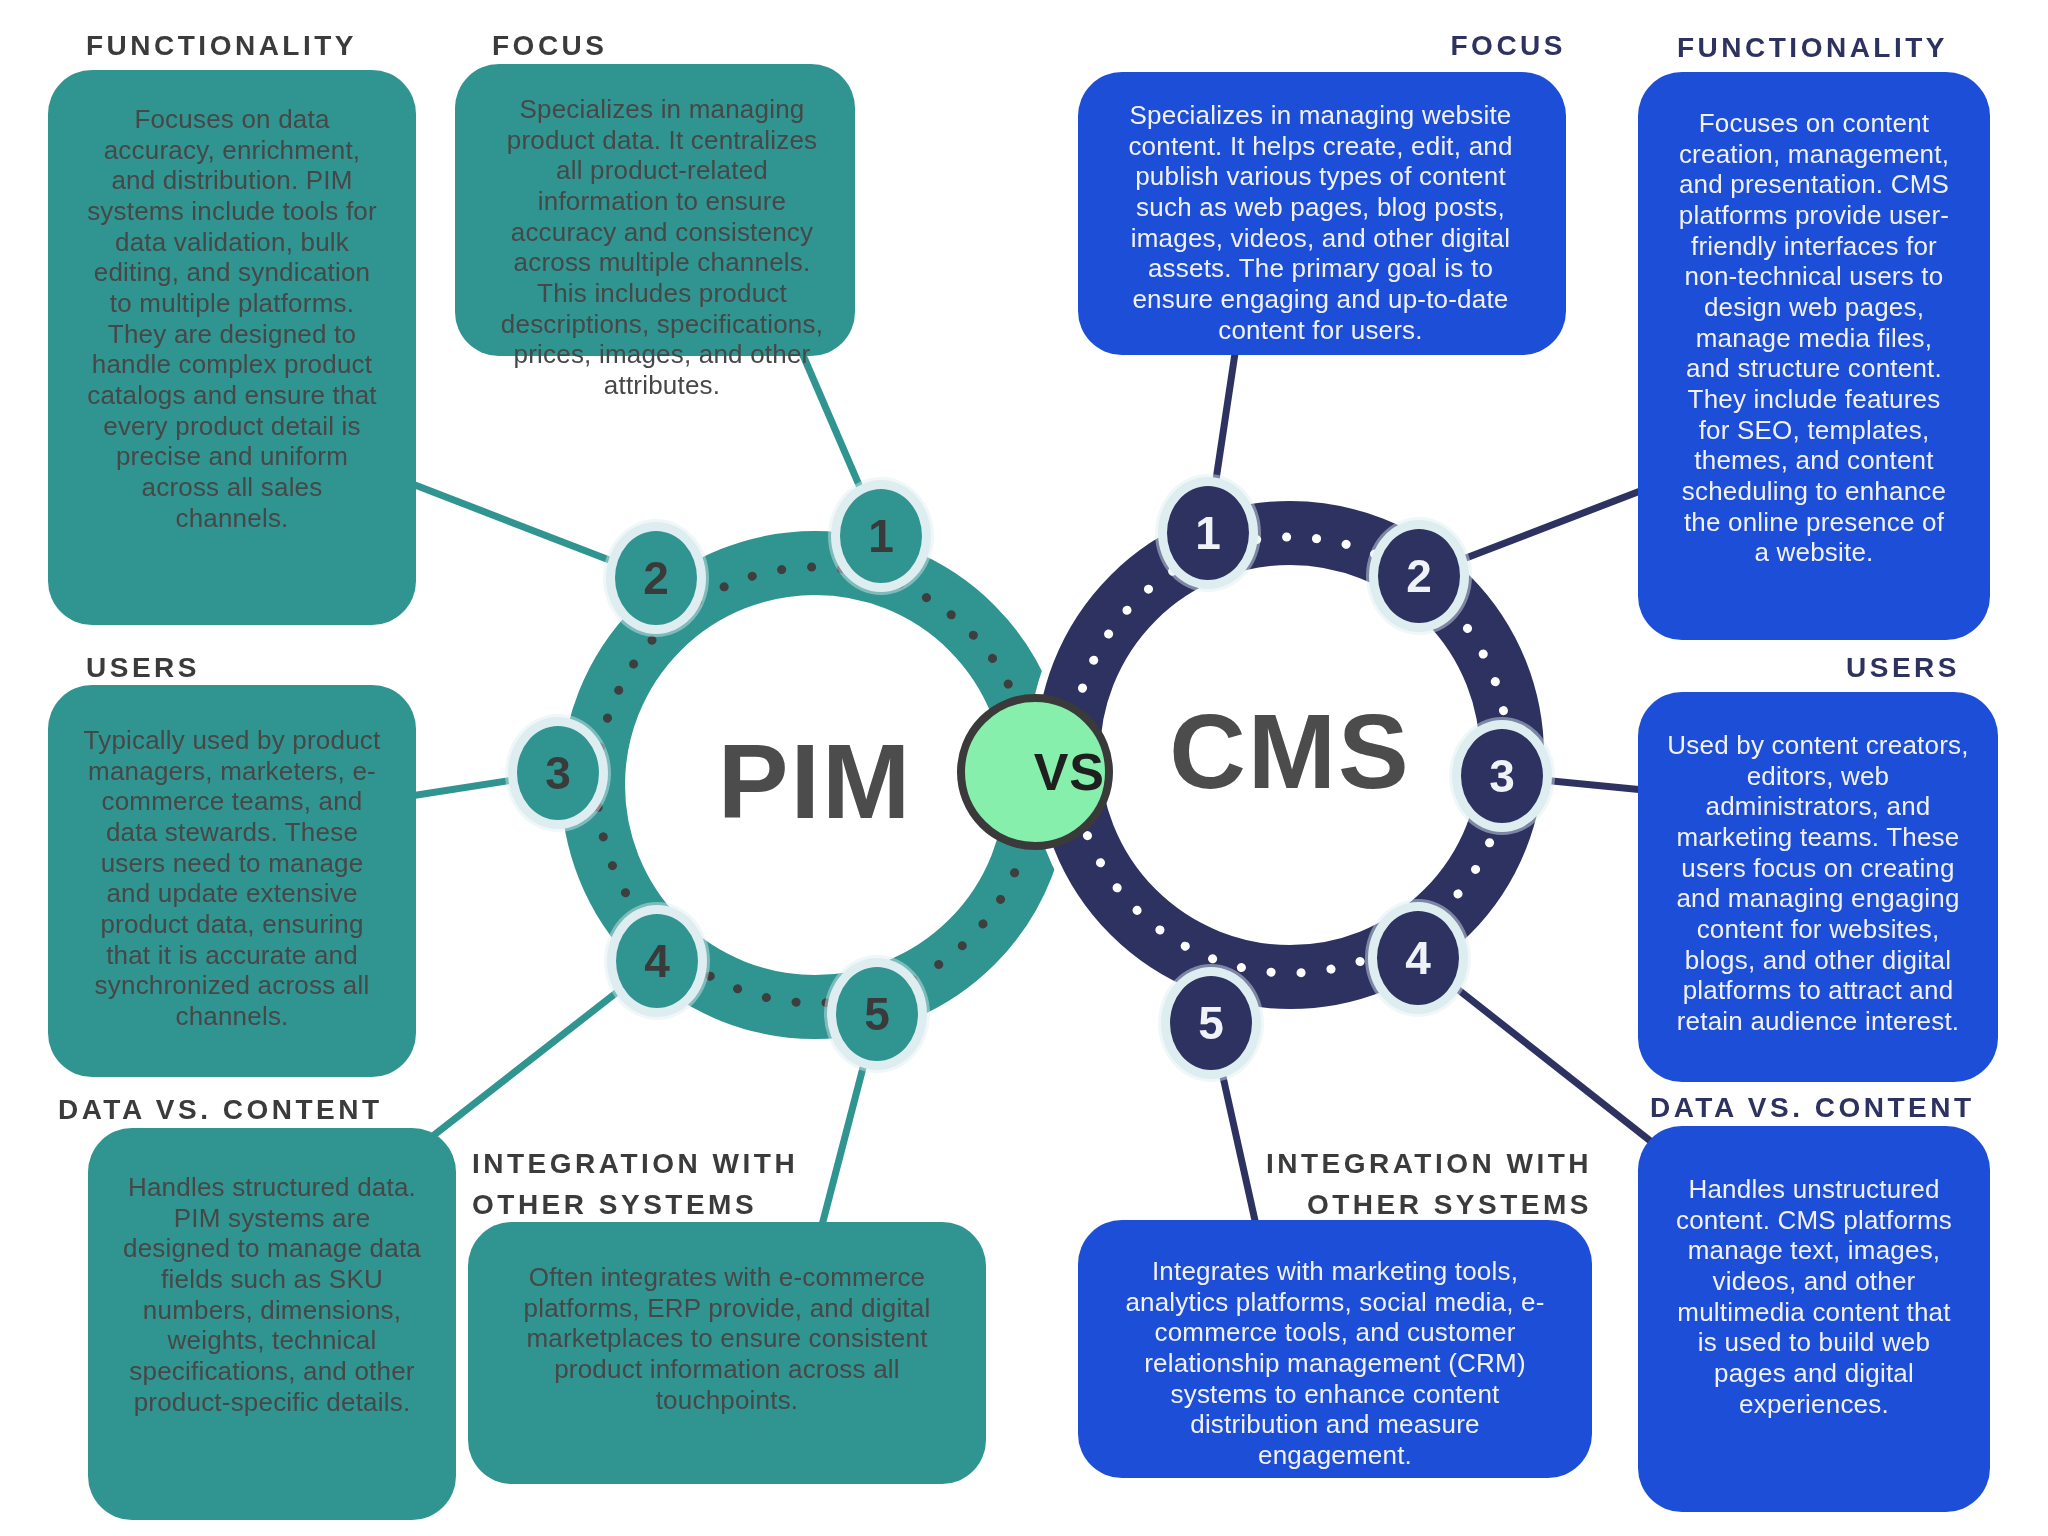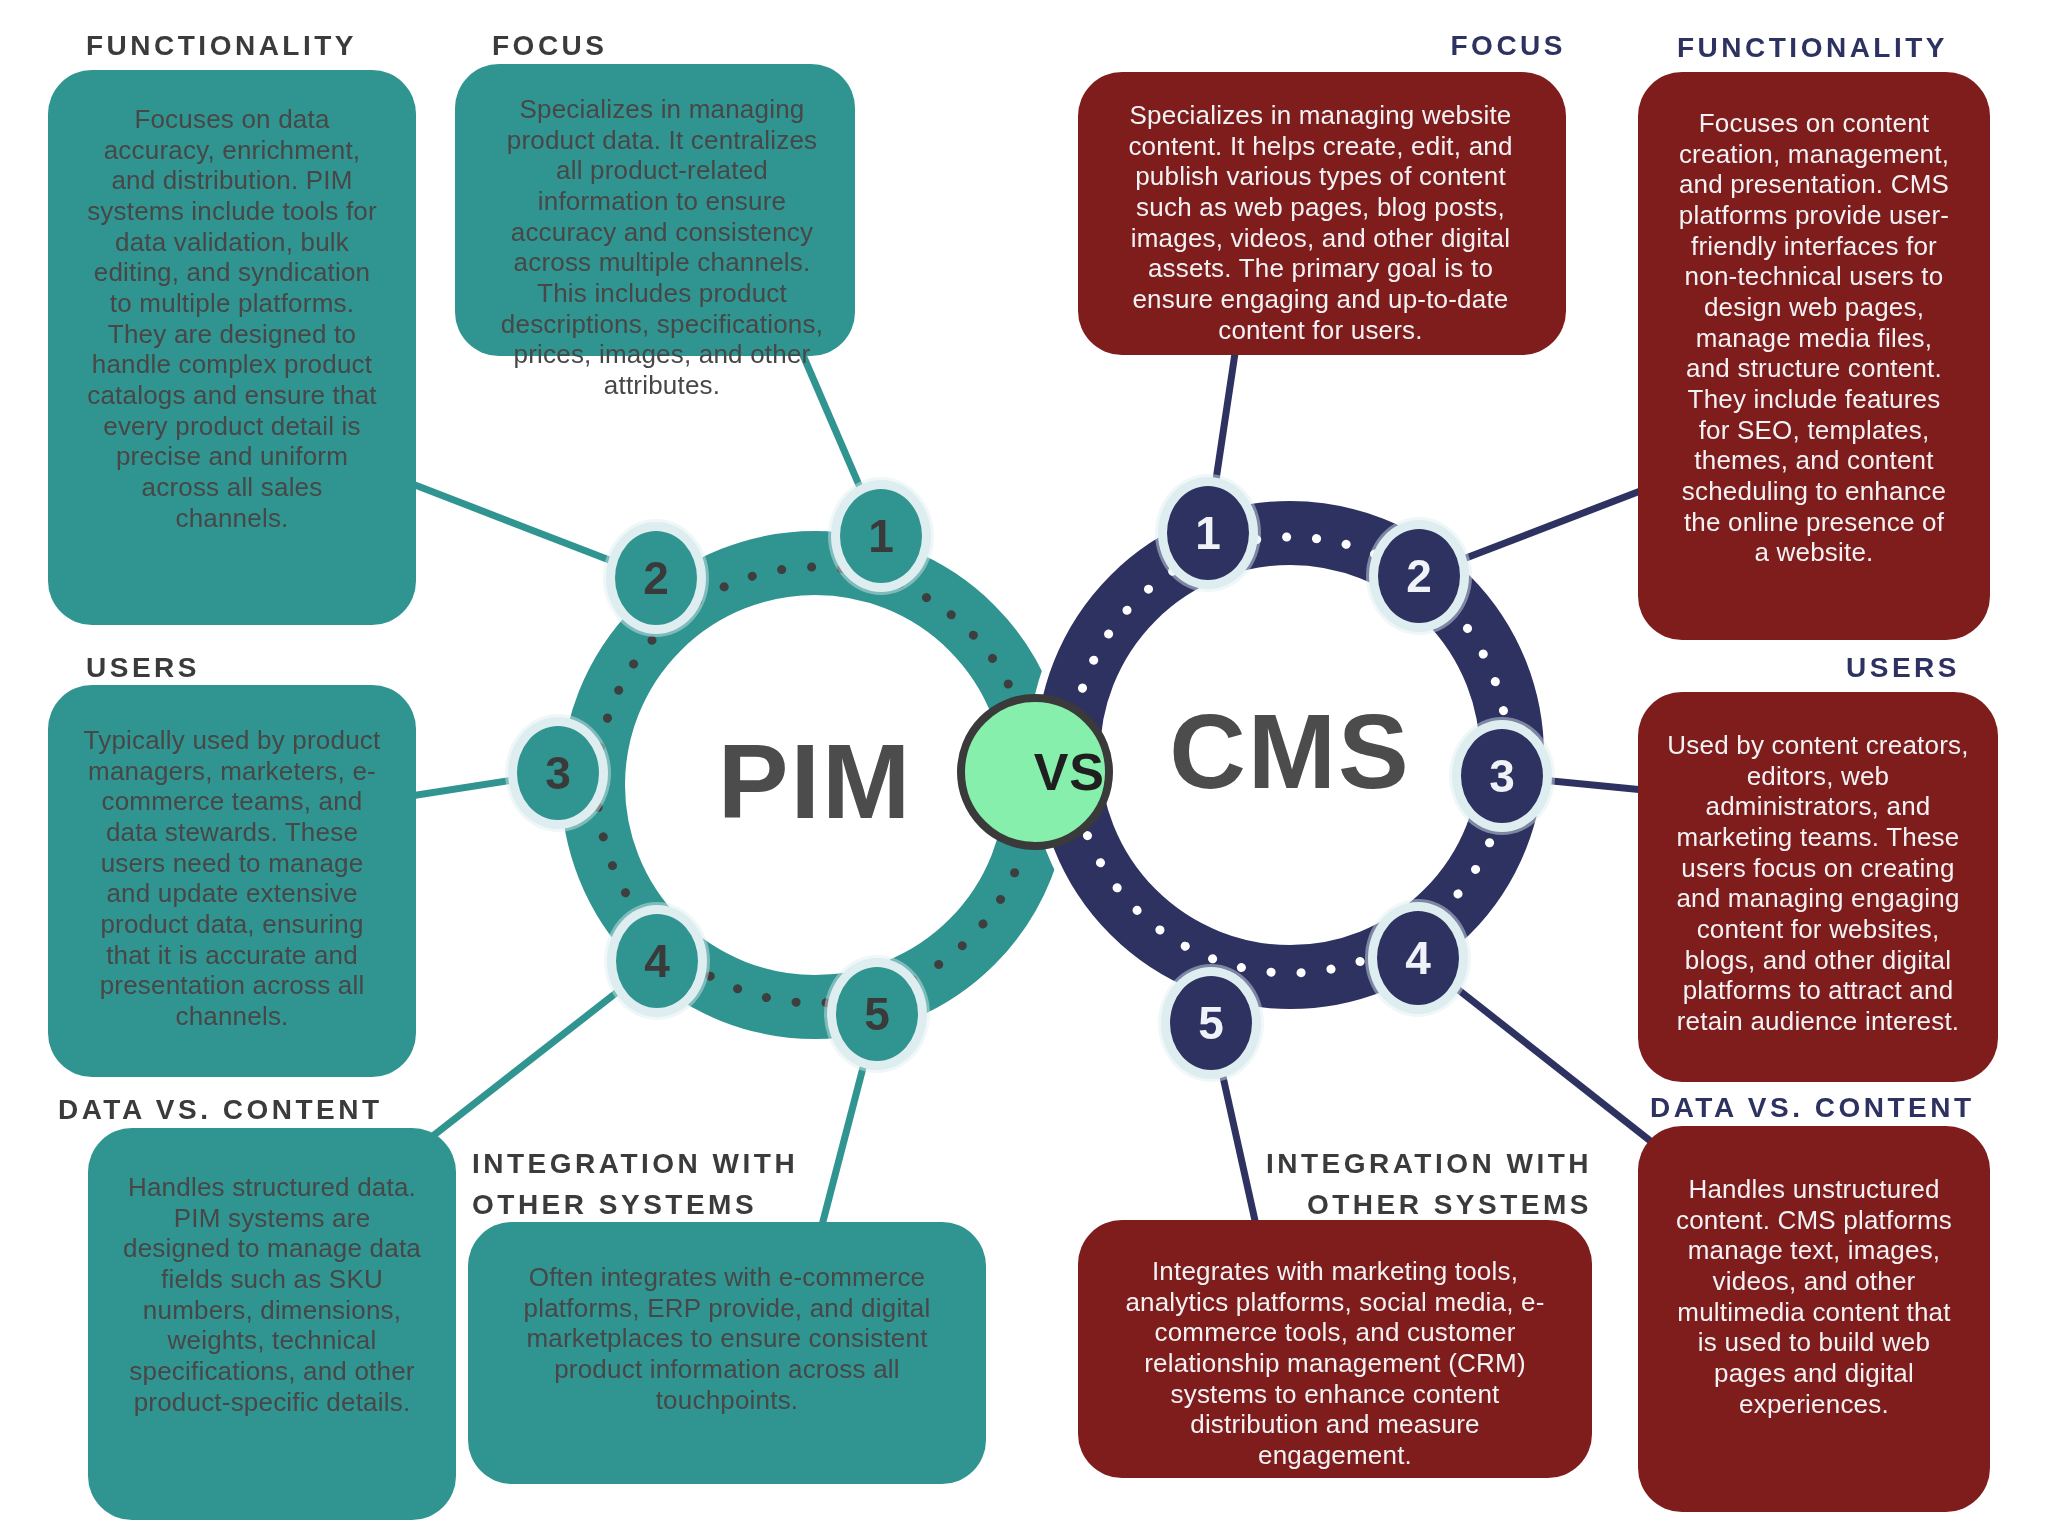--- a/index.html
+++ b/index.html
@@ -13,21 +13,21 @@
     position:absolute;font-weight:bold;font-size:28px;letter-spacing:3.5px;
     color:#3B3B3B;line-height:1.45;white-space:pre-line;
   }
   .heading.navy{color:#2E3261;}
   .heading.right{text-align:right;}
   .card{
     position:absolute;border-radius:44px;font-size:26px;line-height:1.18;
     box-sizing:border-box;letter-spacing:.2px;text-align:center;
   }
   .card.teal{background:#309490;color:#474747;}
-  .card.navy{background:#7f1d1d;color:#F2F2F5;}
+  .card.navy{background:#1d4ed8;color:#F2F2F5;}
   .node{
     position:absolute;width:100px;height:112px;border-radius:50%;
     border:9px solid #DDEDF0;box-sizing:border-box;
     display:flex;align-items:center;justify-content:center;
     font-size:46px;font-weight:bold;
     box-shadow:0 0 0 3px rgba(222,238,241,.45);
   }
   .node.teal{background:#309490;color:#3A3A3A;}
   .node.navy{background:#2E3261;color:#EFF2F7;}
   .big-label{
@@ -73,21 +73,21 @@
 <div class="heading" style="left:472px;top:1144px;width:370px;">INTEGRATION WITH OTHER SYSTEMS</div>
 
 <div class="heading navy right" style="left:1286px;top:26px;width:280px;">FOCUS</div>
 <div class="heading navy" style="left:1677px;top:28px;width:340px;">FUNCTIONALITY</div>
 <div class="heading navy right" style="left:1630px;top:648px;width:330px;">USERS</div>
 <div class="heading navy" style="left:1650px;top:1088px;width:360px;">DATA VS. CONTENT</div>
 <div class="heading right" style="left:1232px;top:1144px;width:360px;">INTEGRATION WITH OTHER SYSTEMS</div>
 
 <div class="card teal" style="left:48px;top:70px;width:368px;height:555px;padding:34px 34px;">Focuses on data accuracy, enrichment, and distribution. PIM systems include tools for data validation, bulk editing, and syndication to multiple platforms. They are designed to handle complex product catalogs and ensure that every product detail is precise and uniform across all sales channels.</div>
 <div class="card teal" style="left:455px;top:64px;width:400px;height:292px;padding:30px 26px 30px 40px;">Specializes in managing product data. It centralizes all product-related information to ensure accuracy and consistency across multiple channels. This includes product descriptions, specifications, prices, images, and other attributes.</div>
-<div class="card teal" style="left:48px;top:685px;width:368px;height:392px;padding:40px 34px;">Typically used by product managers, marketers, e-commerce teams, and data stewards. These users need to manage and update extensive product data, ensuring that it is accurate and presentation across all channels.</div>
+<div class="card teal" style="left:48px;top:685px;width:368px;height:392px;padding:40px 34px;">Typically used by product managers, marketers, e-commerce teams, and data stewards. These users need to manage and update extensive product data, ensuring that it is accurate and synchronized across all channels.</div>
 <div class="card teal" style="left:48px;top:1128px;width:368px;height:392px;padding:44px 34px;margin-left:40px;">Handles structured data. PIM systems are designed to manage data fields such as SKU numbers, dimensions, weights, technical specifications, and other product-specific details.</div>
 <div class="card teal" style="left:468px;top:1222px;width:518px;height:262px;padding:40px 48px;">Often integrates with e-commerce platforms, ERP provide, and digital marketplaces to ensure consistent product information across all touchpoints.</div>
 
 <div class="card navy" style="left:1078px;top:72px;width:488px;height:283px;padding:28px 45px 28px 42px;">Specializes in managing website content. It helps create, edit, and publish various types of content such as web pages, blog posts, images, videos, and other digital assets. The primary goal is to ensure engaging and up-to-date content for users.</div>
 <div class="card navy" style="left:1638px;top:72px;width:352px;height:568px;padding:36px 36px;">Focuses on content creation, management, and presentation. CMS platforms provide user-friendly interfaces for non-technical users to design web pages, manage media files, and structure content. They include features for SEO, templates, themes, and content scheduling to enhance the online presence of a website.</div>
 <div class="card navy" style="left:1638px;top:692px;width:360px;height:390px;padding:38px 28px;">Used by content creators, editors, web administrators, and marketing teams. These users focus on creating and managing engaging content for websites, blogs, and other digital platforms to attract and retain audience interest.</div>
 <div class="card navy" style="left:1638px;top:1126px;width:352px;height:386px;padding:48px 36px;">Handles unstructured content. CMS platforms manage text, images, videos, and other multimedia content that is used to build web pages and digital experiences.</div>
 <div class="card navy" style="left:1078px;top:1220px;width:514px;height:258px;padding:36px 32px;">Integrates with marketing tools, analytics platforms, social media, e-commerce tools, and customer relationship management (CRM) systems to enhance content distribution and measure engagement.</div>
 
 <div class="node teal" style="left:831px;top:480px;">1</div>

